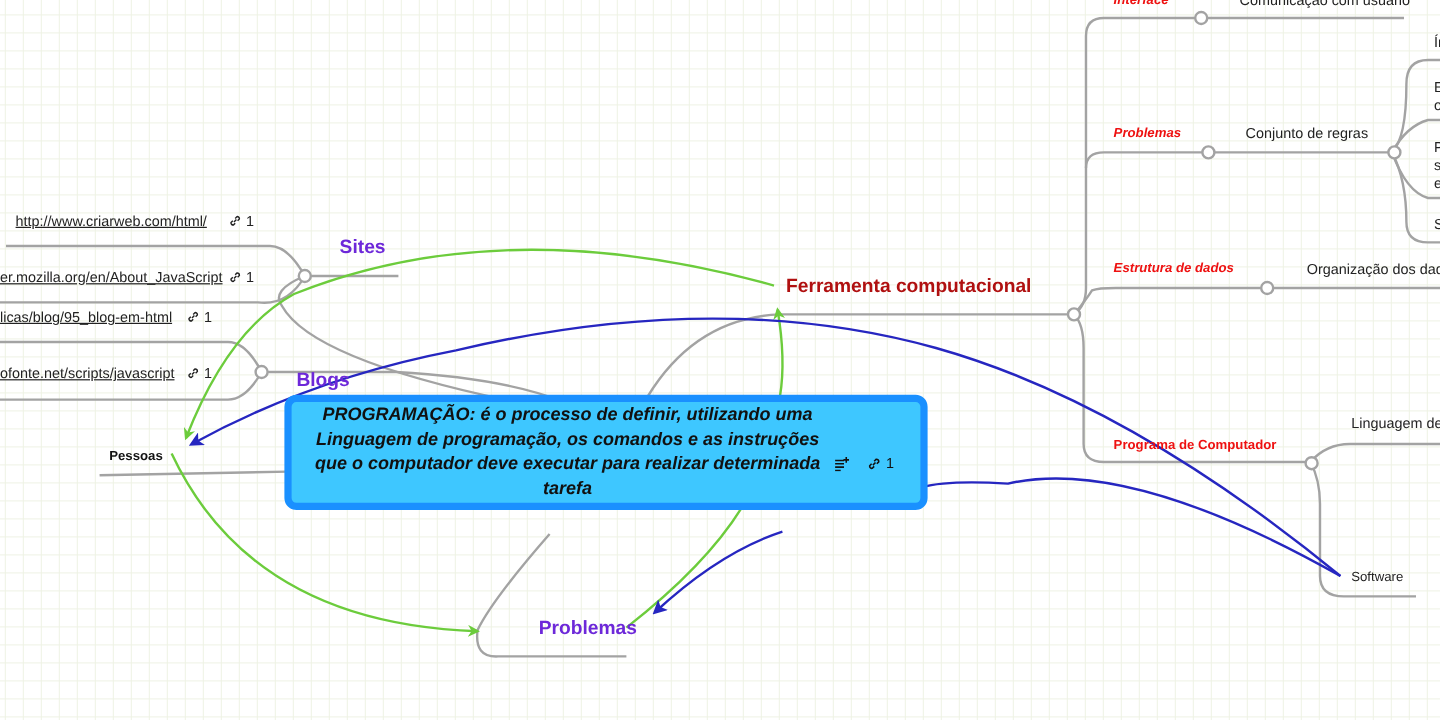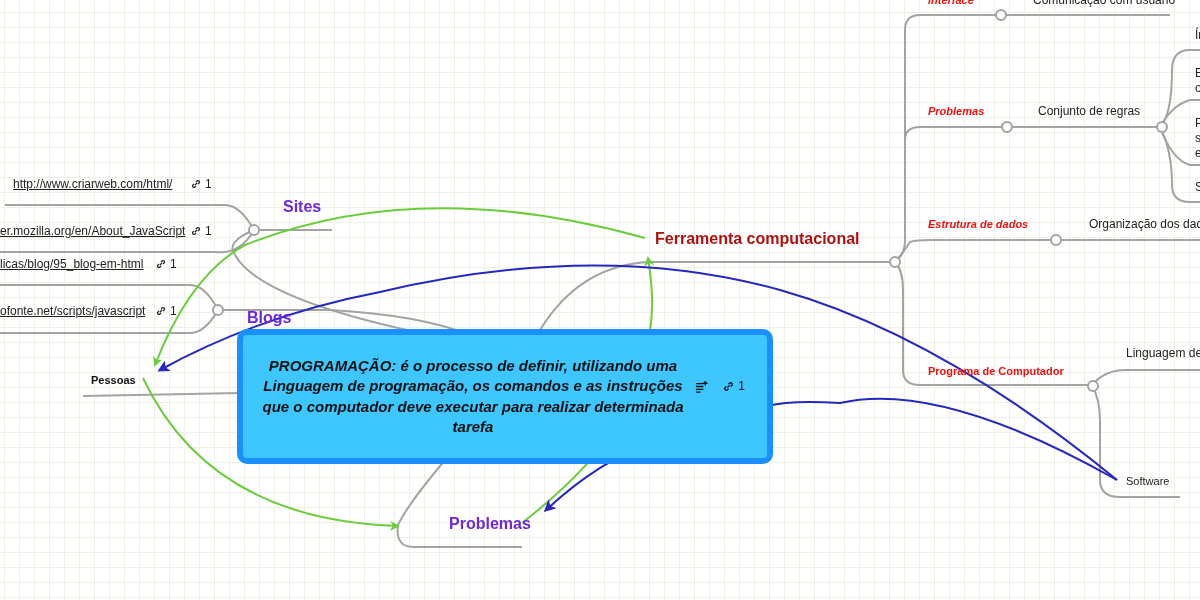--- a/index.html
+++ b/index.html
@@ -18,21 +18,21 @@
     .link-text { font-size: 12px; color: #222; text-decoration: underline; }
     .link-count { font-size: 12px; color: #222; display: flex; align-items: center; gap: 3px; }
     .link-count svg { width: 12px; height: 12px; }
     .topic-big { font-size: 16px; font-weight: bold; color: #6d28d9; }
     .topic-small { font-size: 11px; font-weight: bold; color: #111; }
     .topic-red { font-size: 16px; font-weight: bold; color: #b01010; }
     .label-red { font-size: 11px; font-weight: bold; font-style: italic; color: #ee1111; }
     .label-red-plain { font-size: 11px; font-weight: bold; color: #ee1111; }
     .label-plain { font-size: 12px; color: #222; }
     .central {
-      position: absolute; left: 237px; top: 329px; width: 536px; height: 135px;
+      position: absolute; left: 237px; top: 329px; width: 536px; height: 96px;
       box-sizing: border-box;
       background: #3ec7ff; border: 6px solid #1a90ff; border-radius: 10px;
       display: flex; align-items: center;
     }
     .central-text {
       width: 440px; margin-left: 10px;
       font-size: 15px; font-weight: bold; font-style: italic; color: #111;
       text-align: center; line-height: 20.5px; white-space: normal;
     }
     .central-icons { position: absolute; right: 22px; top: 44px; display: flex; gap: 14px; align-items: center; font-size: 12px; color: #111; }

